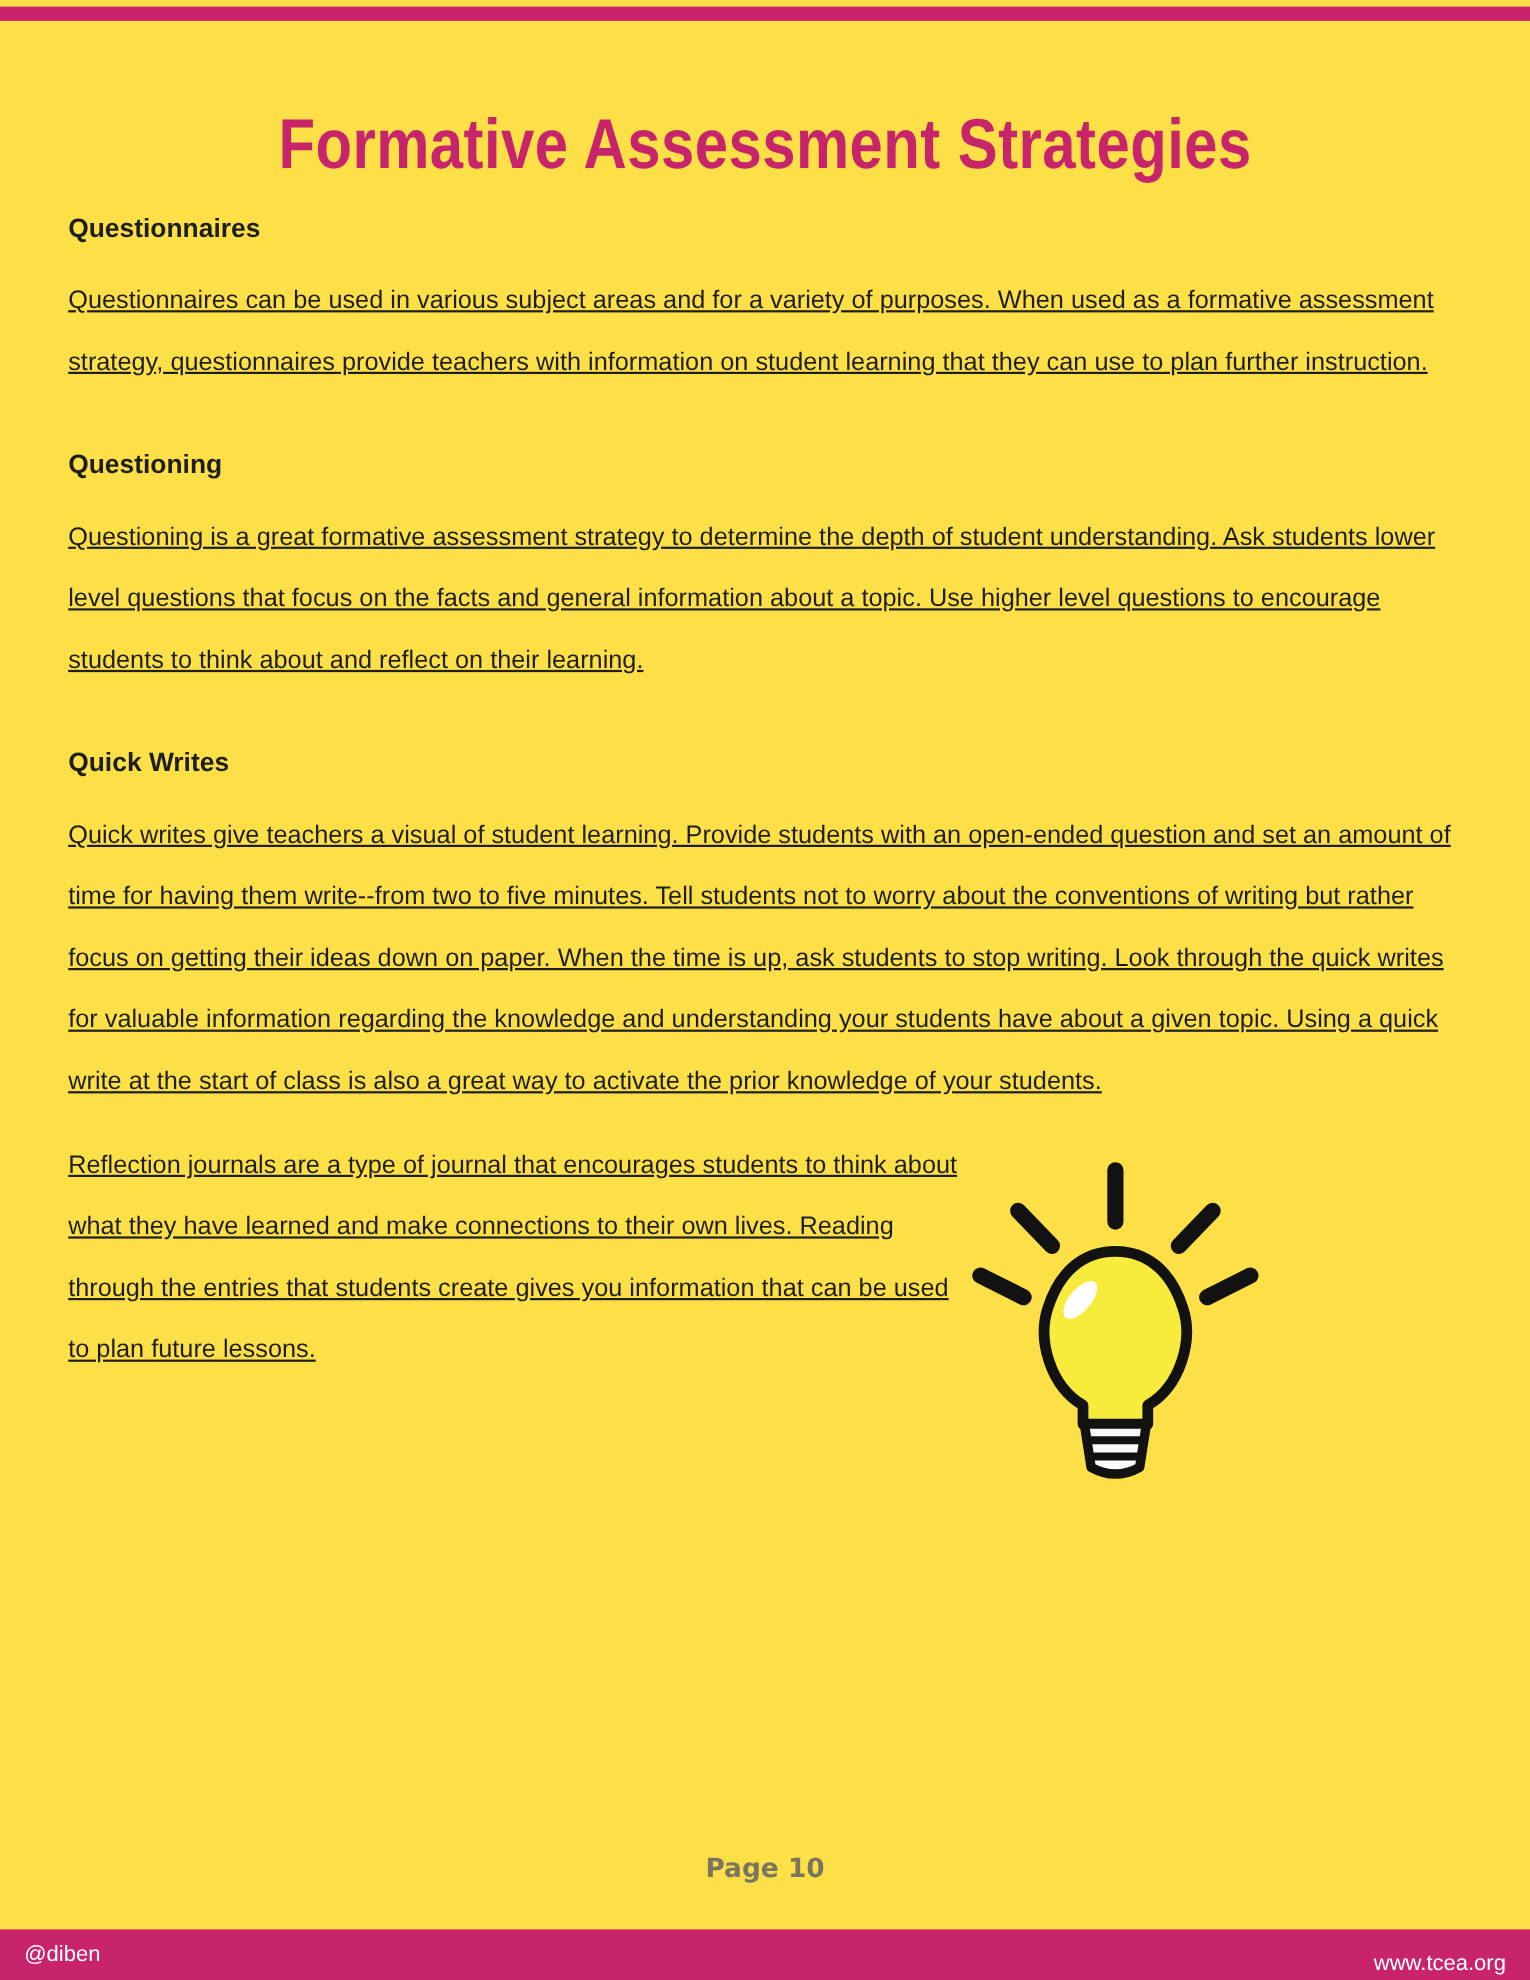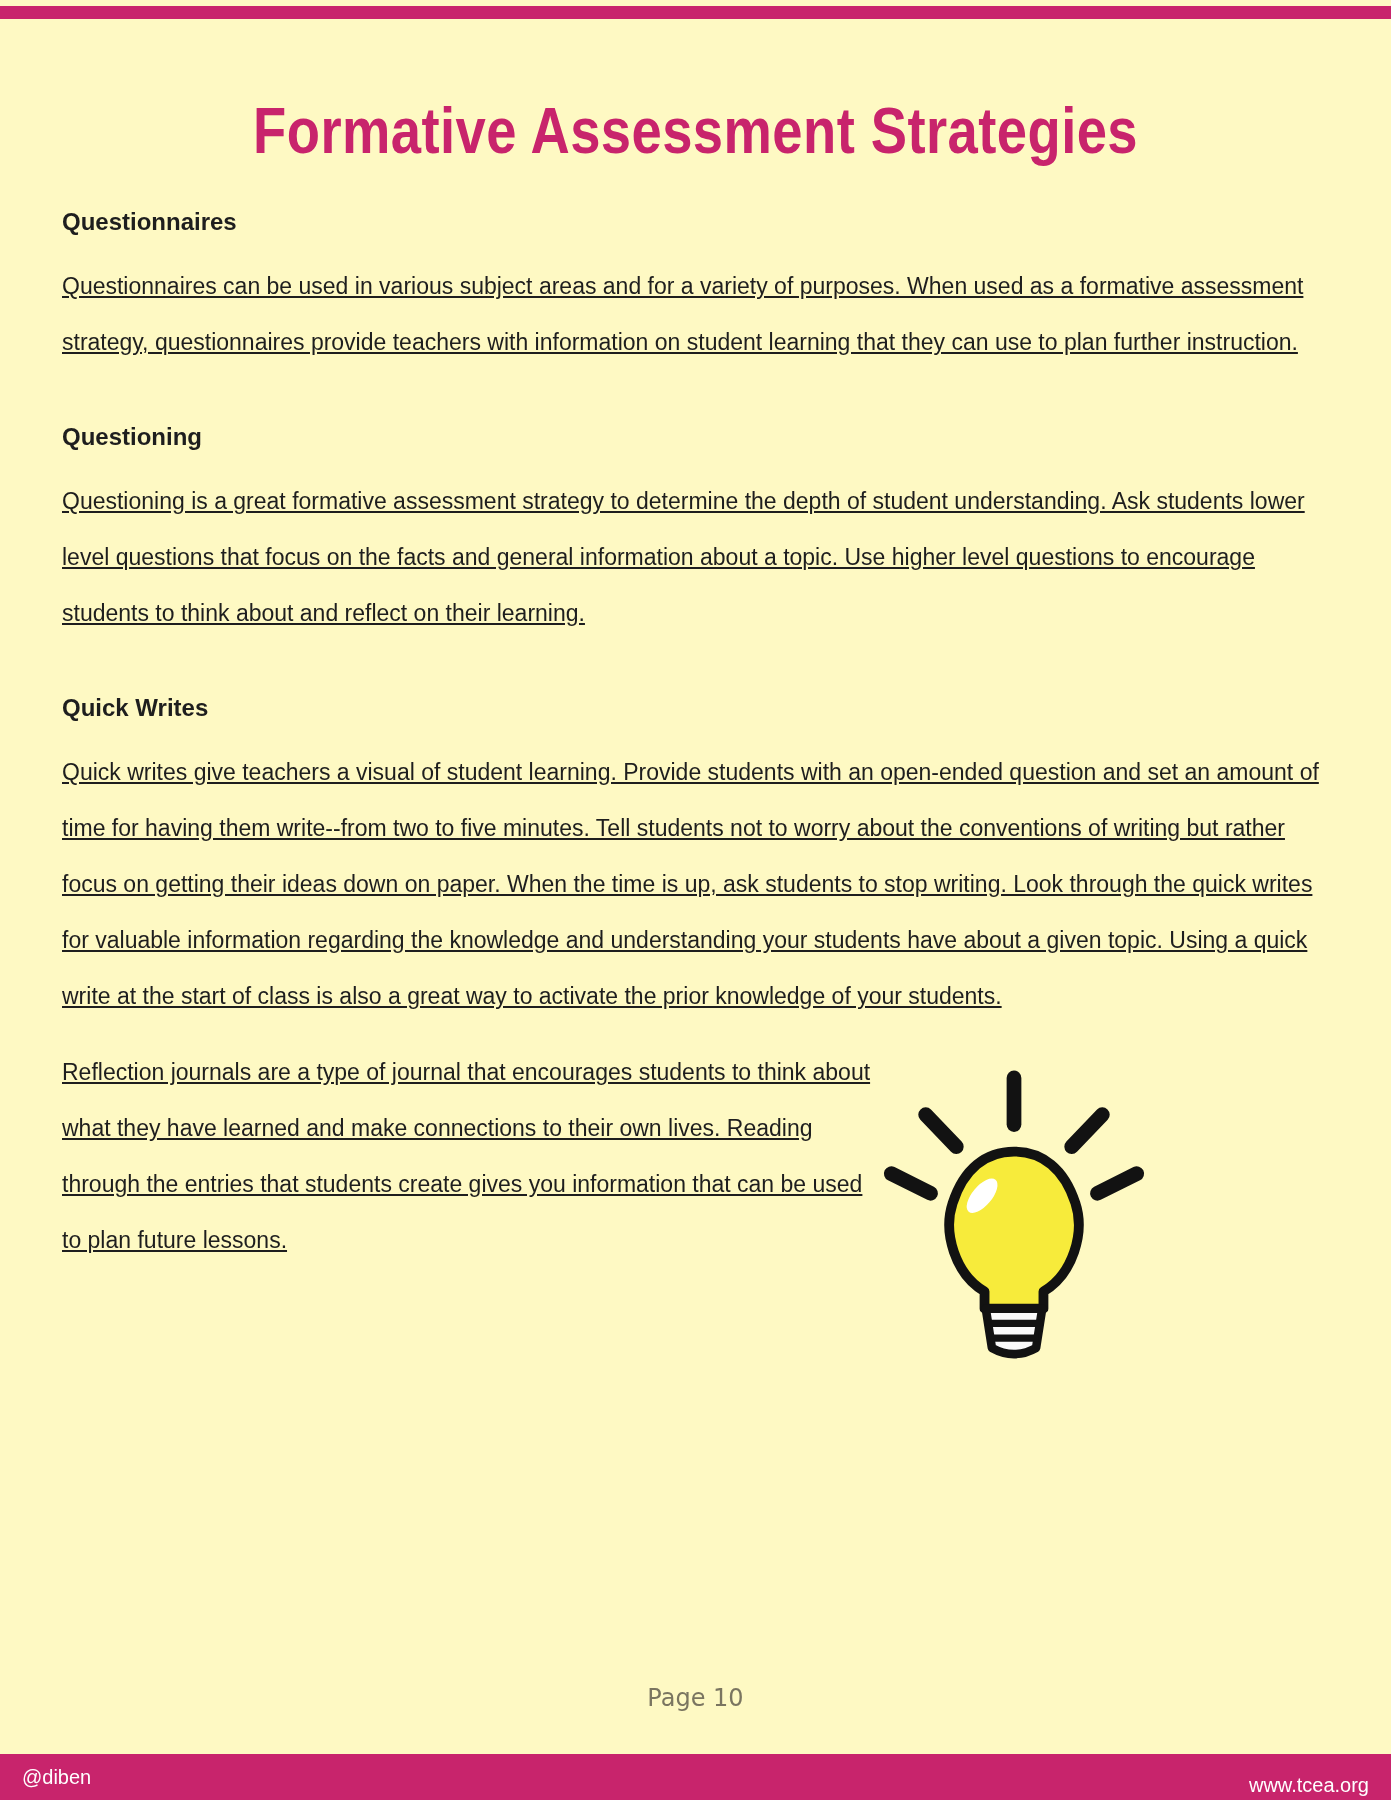--- a/index.html
+++ b/index.html
@@ -2,21 +2,21 @@
 <html style="--accent: #C8246C; --page-number-color: #7A7560; --body-text: #1E1E1E;"><head>
 <meta charset="utf-8">
 <style>
   * { margin: 0; padding: 0; box-sizing: border-box; }
   html, body { background: #ffffff; }
   .page {
     position: relative;
     width: 1391px;
     height: 1800px;
     margin: 0 auto;
-    background: #fef9c3;
+    background: #fde047;
     overflow: hidden;
     font-family: "Liberation Sans", sans-serif;
   }
   .top-bar {
     position: absolute;
     top: 6px; left: 0; right: 0;
     height: 13px;
     background: var(--accent, #C8246C);
   }
   .title-wrap {
@@ -29,21 +29,21 @@
     font-size: 64px;
     font-weight: 700;
     color: var(--accent, #C8246C);
     transform: scaleX(0.85);
     transform-origin: center;
     letter-spacing: 0.5px;
     white-space: nowrap;
   }
   .content {
     position: absolute;
-    top: 206px;
+    top: 192px;
     left: 62px;
     width: 1267px;
     color: var(--body-text, #1E1E1E);
     font-size: 23px;
   }
   .content section h2 {
     font-size: 24px;
     font-weight: 700;
     line-height: 32px;
     margin-top: 51px;
@@ -61,21 +61,21 @@
     display: flex;
     justify-content: flex-start;
     padding-top: 2px;
   }
   .bulb-figure svg { width: 270px; height: 324px; }
   .page-number {
     position: absolute;
     top: 1684px; left: 0; right: 0;
     text-align: center;
     font-size: 24px;
-    font-weight: 400;
+    font-weight: 700;
     color: var(--page-number-color, #7A7560);
     font-family: "DejaVu Sans", sans-serif;
   }
   .footer-bar {
     position: absolute;
     left: 0; right: 0; bottom: 0;
     height: 46px;
     background: var(--accent, #C8246C);
     color: #ffffff;
     display: flex;

